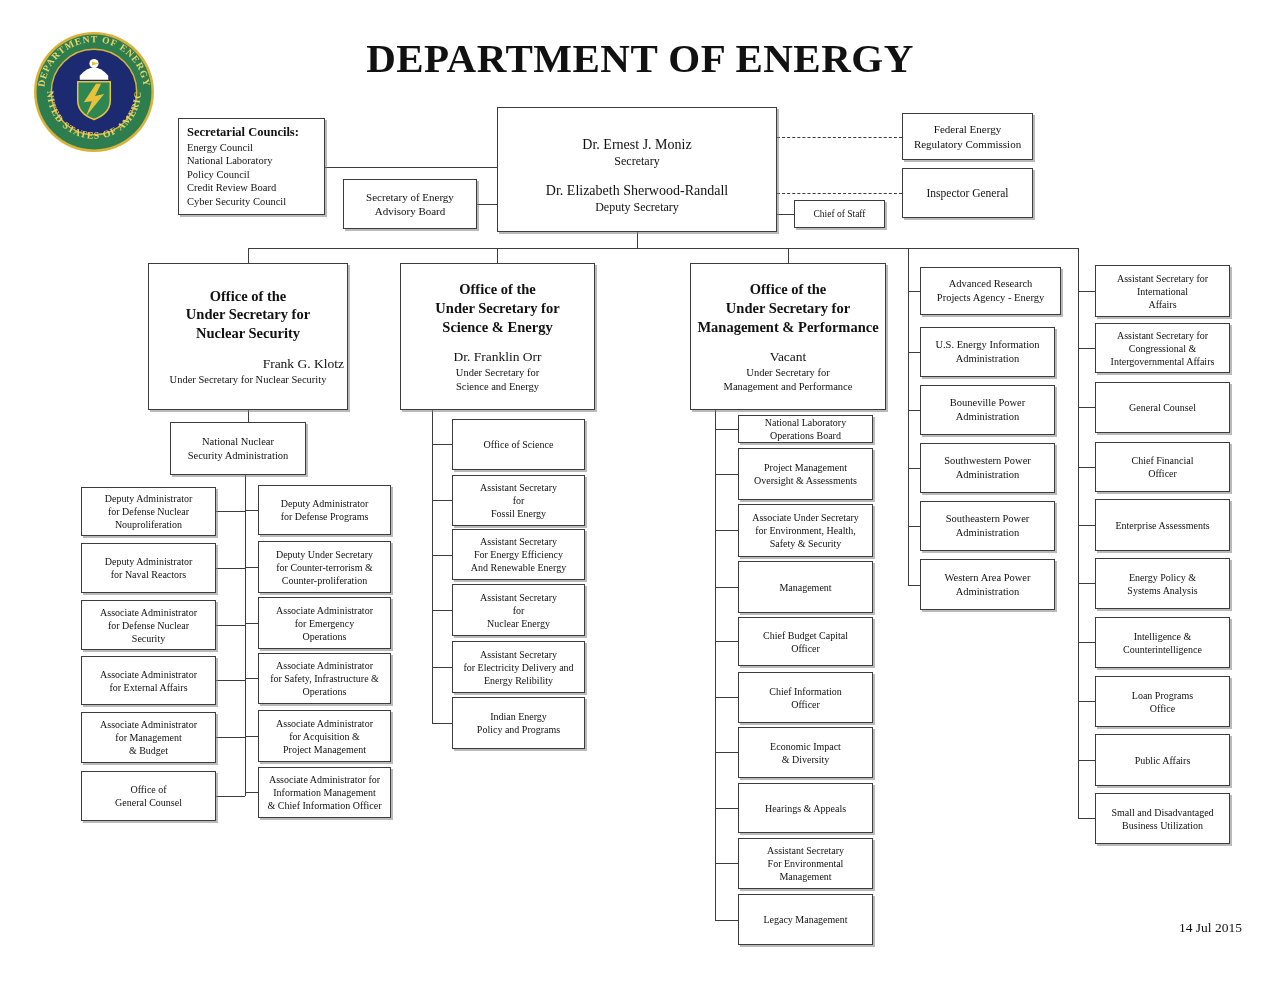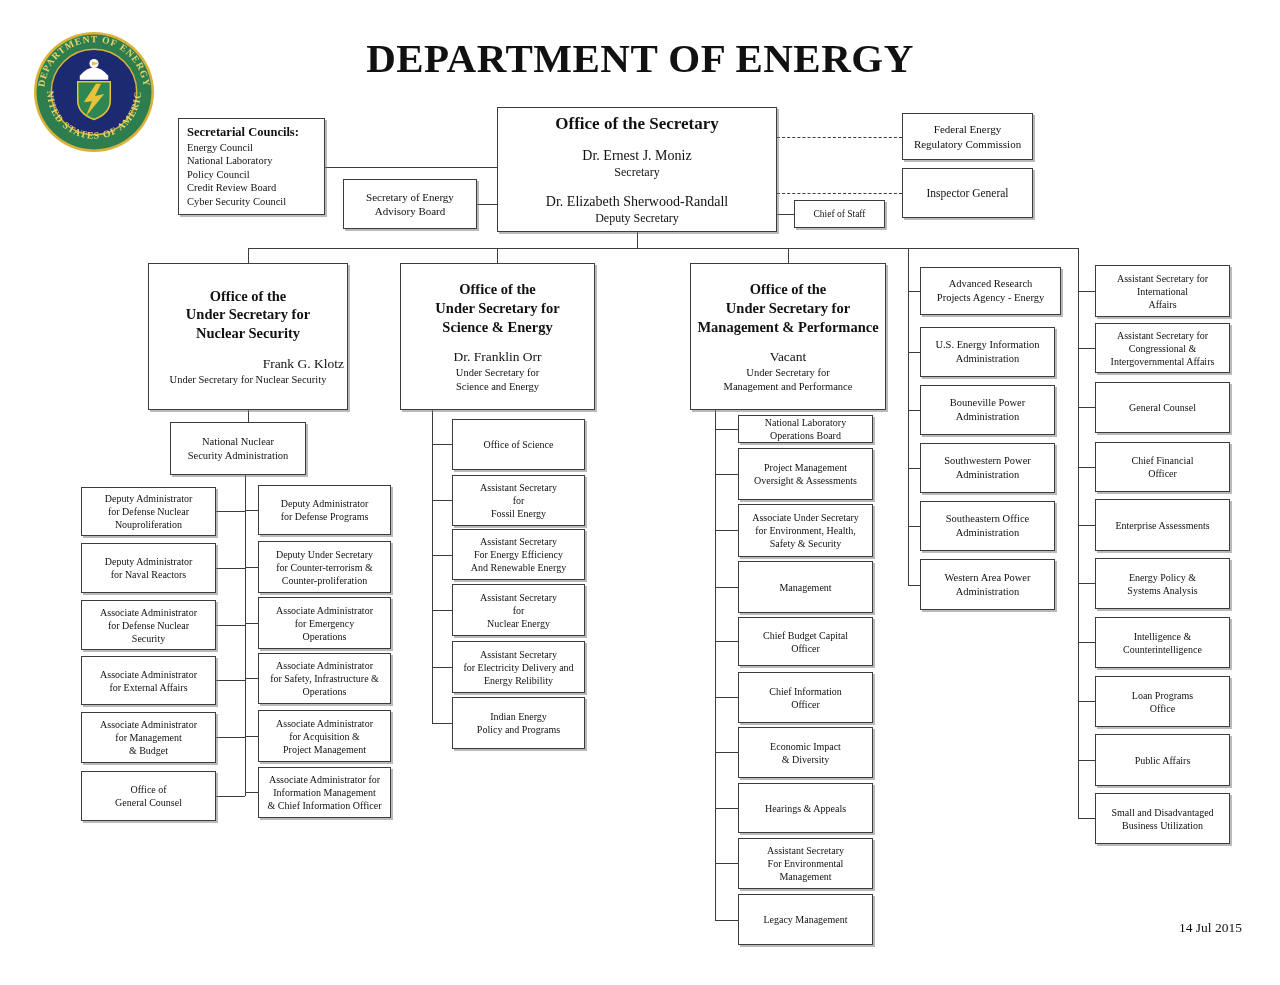--- a/index.html
+++ b/index.html
@@ -116,21 +116,20 @@
         <div class="ln">National Laboratory</div>
         <div class="ln">Policy Council</div>
         <div class="ln">Credit Review Board</div>
         <div class="ln">Cyber Security Council</div>
       </div>
       <div class="box" style="left: 343px; top: 179px; width: 134px; height: 50px; font-size: 11px;">
         <div class="ln">Secretary of Energy</div>
         <div class="ln">Advisory Board</div>
       </div>
       <div class="box" style="left: 497px; top: 107px; width: 280px; height: 125px; font-size: 12px;">
-        <div class="ln b" style="font-size: 17px;">Office of the Secretary</div>
         <div class="ln gap" style="font-size: 14px;">Dr. Ernest J. Moniz</div>
         <div class="ln" style="font-size: 12px;">Secretary</div>
         <div class="ln gap" style="font-size: 14px;">Dr. Elizabeth Sherwood-Randall</div>
         <div class="ln" style="font-size: 12px;">Deputy Secretary</div>
       </div>
       <div class="box" style="left: 902px; top: 113px; width: 131px; height: 47px; font-size: 11px;">
         <div class="ln">Federal Energy</div>
         <div class="ln">Regulatory Commission</div>
       </div>
       <div class="box" style="left: 902px; top: 168px; width: 131px; height: 50px; font-size: 11.5px;">
@@ -172,21 +171,21 @@
       </div>
       <div class="box" style="left: 920px; top: 385px; width: 135px; height: 50px; font-size: 10.5px;">
         <div class="ln">Bouneville Power</div>
         <div class="ln">Administration</div>
       </div>
       <div class="box" style="left: 920px; top: 443px; width: 135px; height: 50px; font-size: 10.5px;">
         <div class="ln">Southwestern Power</div>
         <div class="ln">Administration</div>
       </div>
       <div class="box" style="left: 920px; top: 501px; width: 135px; height: 50px; font-size: 10.5px;">
-        <div class="ln">Southeastern Office</div>
+        <div class="ln">Southeastern Power</div>
         <div class="ln">Administration</div>
       </div>
       <div class="box" style="left: 920px; top: 559px; width: 135px; height: 51px; font-size: 10.5px;">
         <div class="ln">Western Area Power</div>
         <div class="ln">Administration</div>
       </div>
       <div class="box" style="left: 1095px; top: 265px; width: 135px; height: 52px; font-size: 10px;">
         <div class="ln">Assistant Secretary for</div>
         <div class="ln">International</div>
         <div class="ln">Affairs</div>

